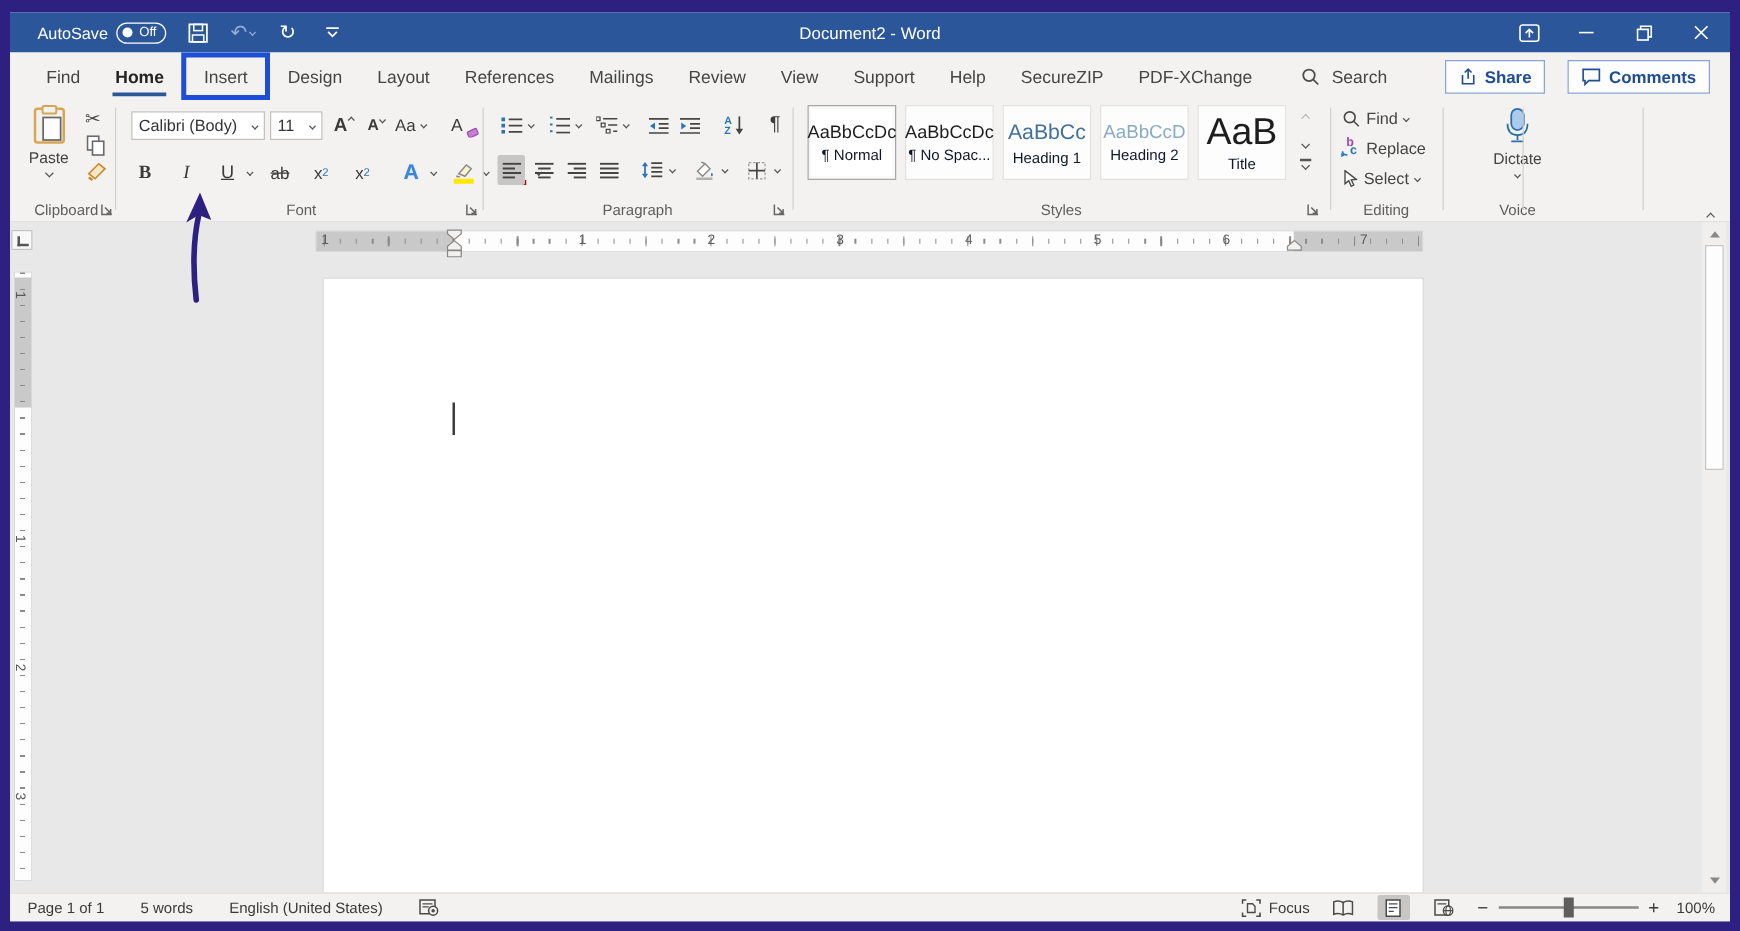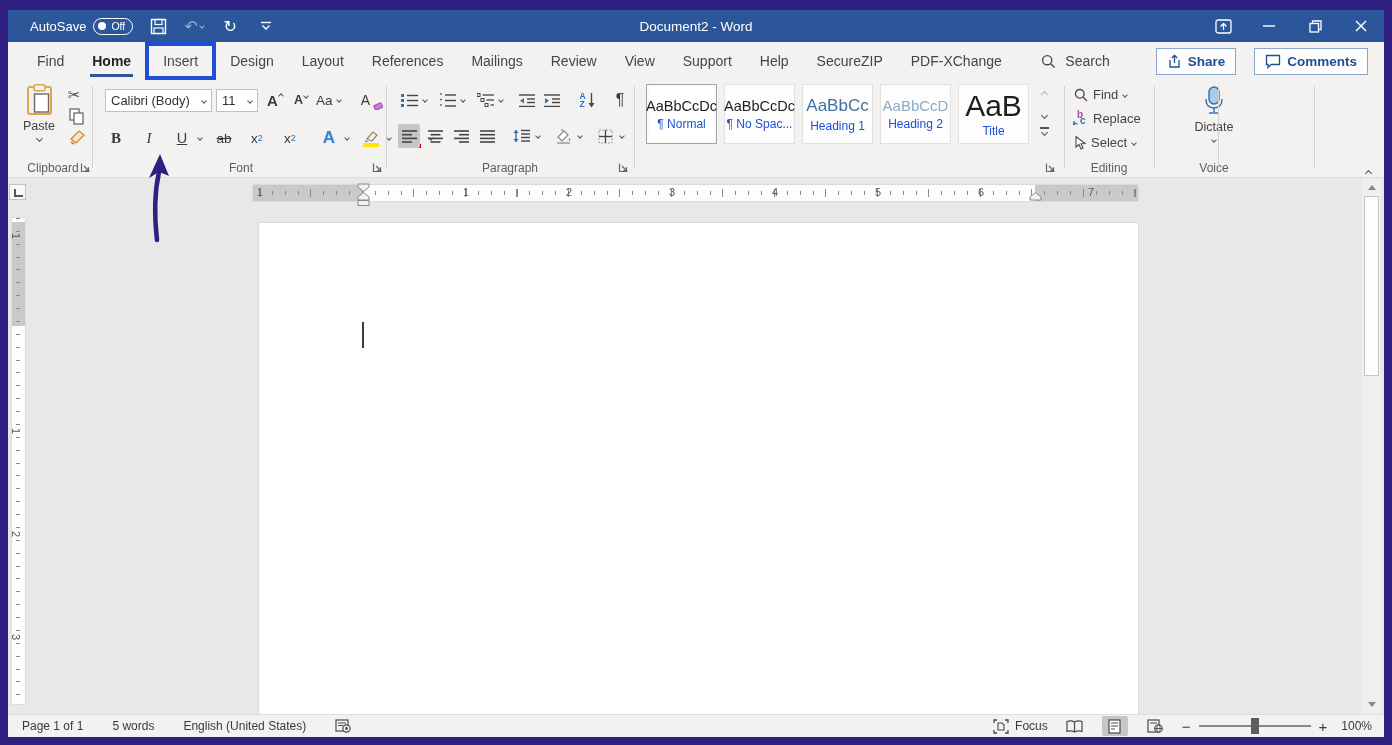--- a/index.html
+++ b/index.html
@@ -44,21 +44,21 @@
   .chev.sm { width:4px; height:4px; }
   .ribbtn { display:inline-flex; align-items:center; justify-content:center; height:24px; min-width:22px; border-radius:2px; color:#3b3a39; }
   .sel { background:#c8c6c4; }
   .row { position:absolute; display:flex; align-items:center; }
   .combo { background:#fff; border:1px solid #c3c1bf; height:23px; display:flex; align-items:center; padding:0 5px; font-size:13px; color:#333; }
   .combo .chev { margin-left:auto; }
   
   .tile { width:71px; height:60px; background:#fdfdfd; border:1px solid #e3e1df; display:flex; flex-direction:column; align-items:center; justify-content:center; gap:3px; }
   .tile.sel2 { border:1px solid #a8a6a4; box-shadow:0 0 0 2px #f9f9f9 inset; background:#fff; }
   .tile .pv { font-size:14.5px; color:#1d1d1d; white-space:nowrap; }
-  .tile .nm { font-size:12px; color:#1d4ed8; white-space:nowrap; }
+  .tile .nm { font-size:12px; color:#0f172a; white-space:nowrap; }
   .lines4 line { stroke:#444; stroke-width:1.6; }
 
   
   .docarea { position:absolute; left:0; top:168px; width:1376px; height:536px; background:#e8e8e8; }
   .hruler { position:absolute; left:245px; top:7px; width:885px; height:16px; background:#fdfdfd; box-shadow:0 0 0 0.5px #d0cfce; }
   .hgray { position:absolute; top:0; height:16px; background:#c9c9c9; }
   .hticks { position:absolute; top:6px; height:4px; left:0; right:0;
             background:repeating-linear-gradient(to right,#8a8a8a 0 1px,transparent 1px 12.875px); background-position-x:6px; }
   .hticks2 { position:absolute; top:4px; height:8px; left:0; right:0;
             background:repeating-linear-gradient(to right,#8a8a8a 0 1px,transparent 1px 51.5px); background-position-x:6px; }
@@ -479,20 +479,21 @@
           </div>
         </div>
         <div class="abs" style="left:398px;top:5px;width:16px;display:flex;flex-direction:column;gap:6px;align-items:center;">
           <span><span class="chev" style="transform:rotate(-135deg);border-color:#b8b6b4;"></span></span>
           <span><span class="chev"></span></span>
           <span style="display:flex;flex-direction:column;align-items:center;gap:1px;">
             <span style="width:9px;height:1.5px;background:#555;"></span>
             <span class="chev"></span>
           </span>
         </div>
+        <div class="grplabel">Styles</div>
         <span class="launcher" style="left:407px;">
           <svg width="11" height="11" viewBox="0 0 11 11">
             <path d="M1.5 1.5 v8 h8" fill="none" stroke="#666" stroke-width="1.2"></path>
             <path d="M4 4 l4.5 4.5 M8.5 5.2 v3.3 h-3.3" fill="none" stroke="#666" stroke-width="1.2"></path>
           </svg>
         </span>
       </div>
       <div class="vsep" style="left:1056px;"></div>
 
       <div class="grp" style="left:1060px;width:82px;">

